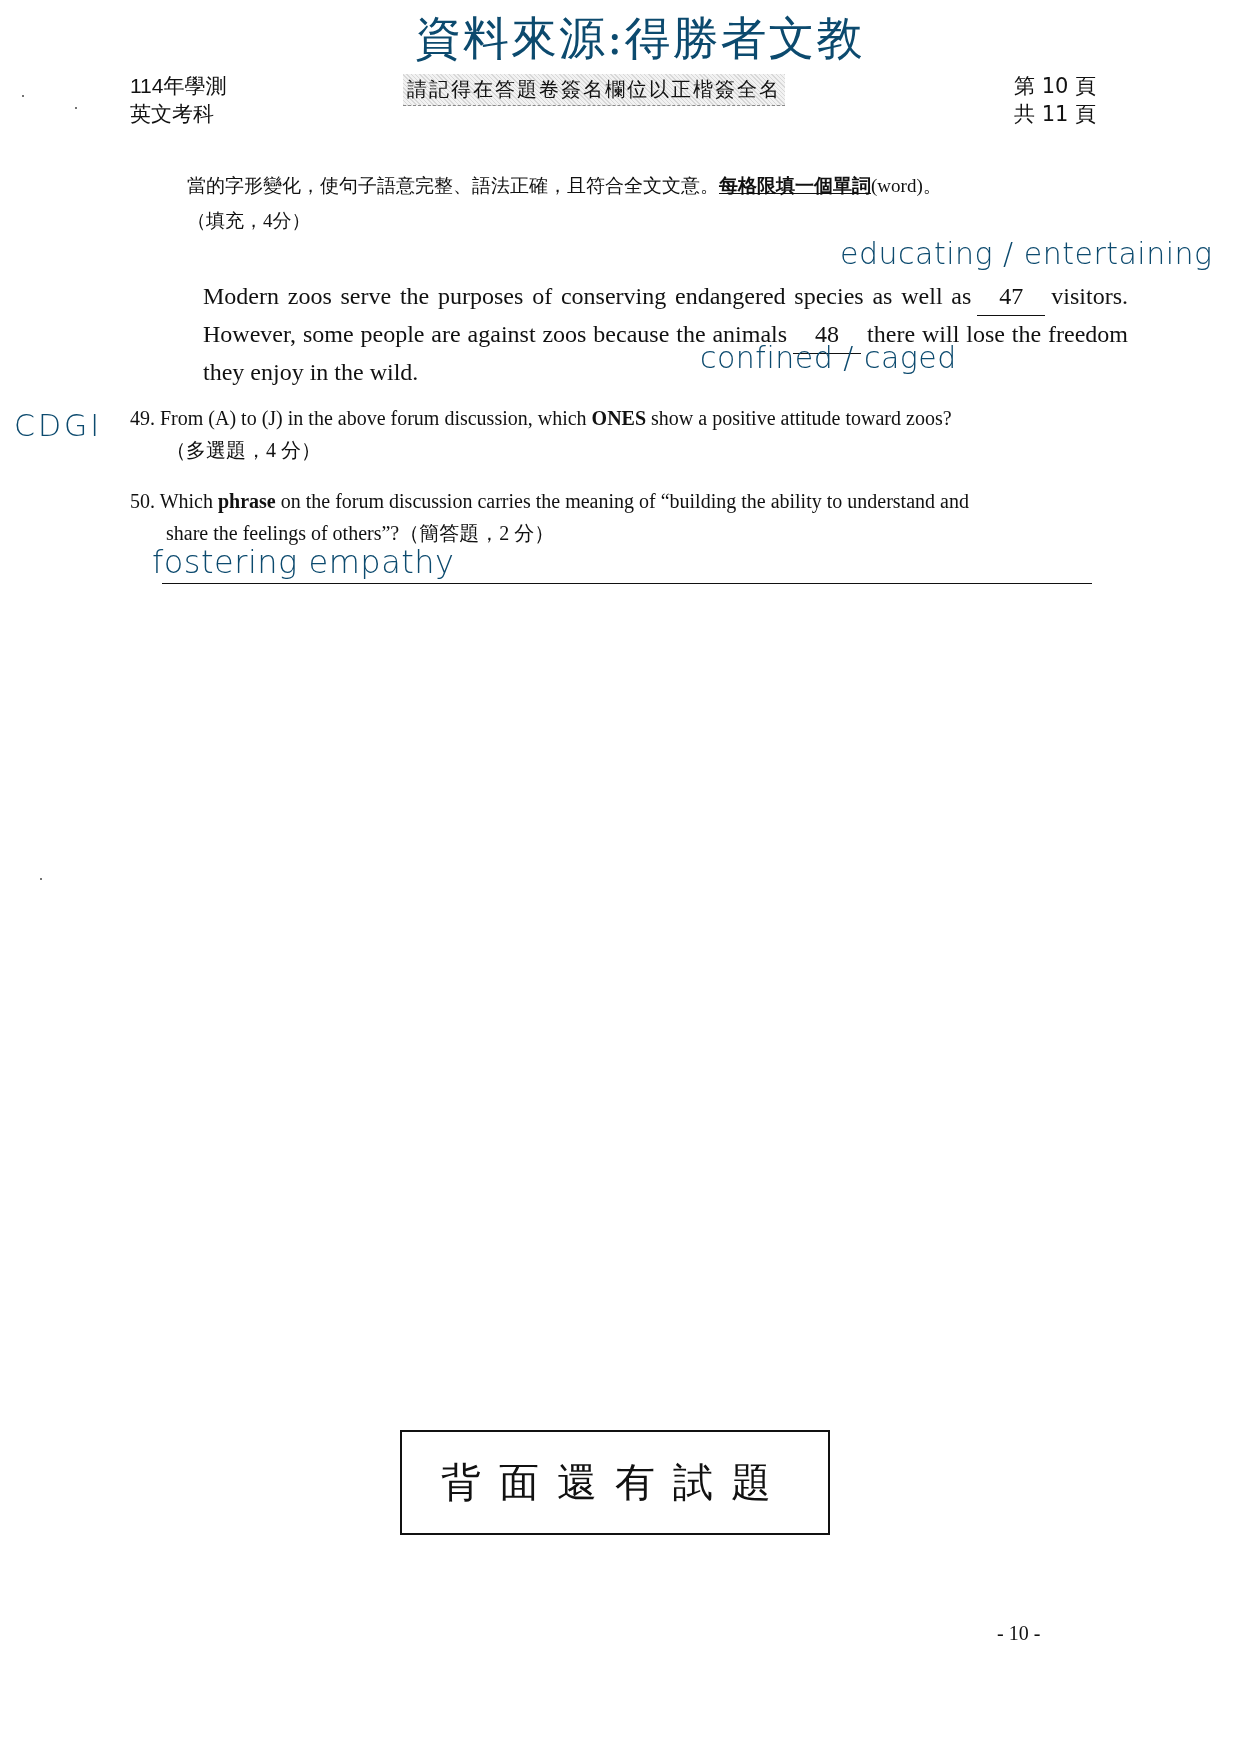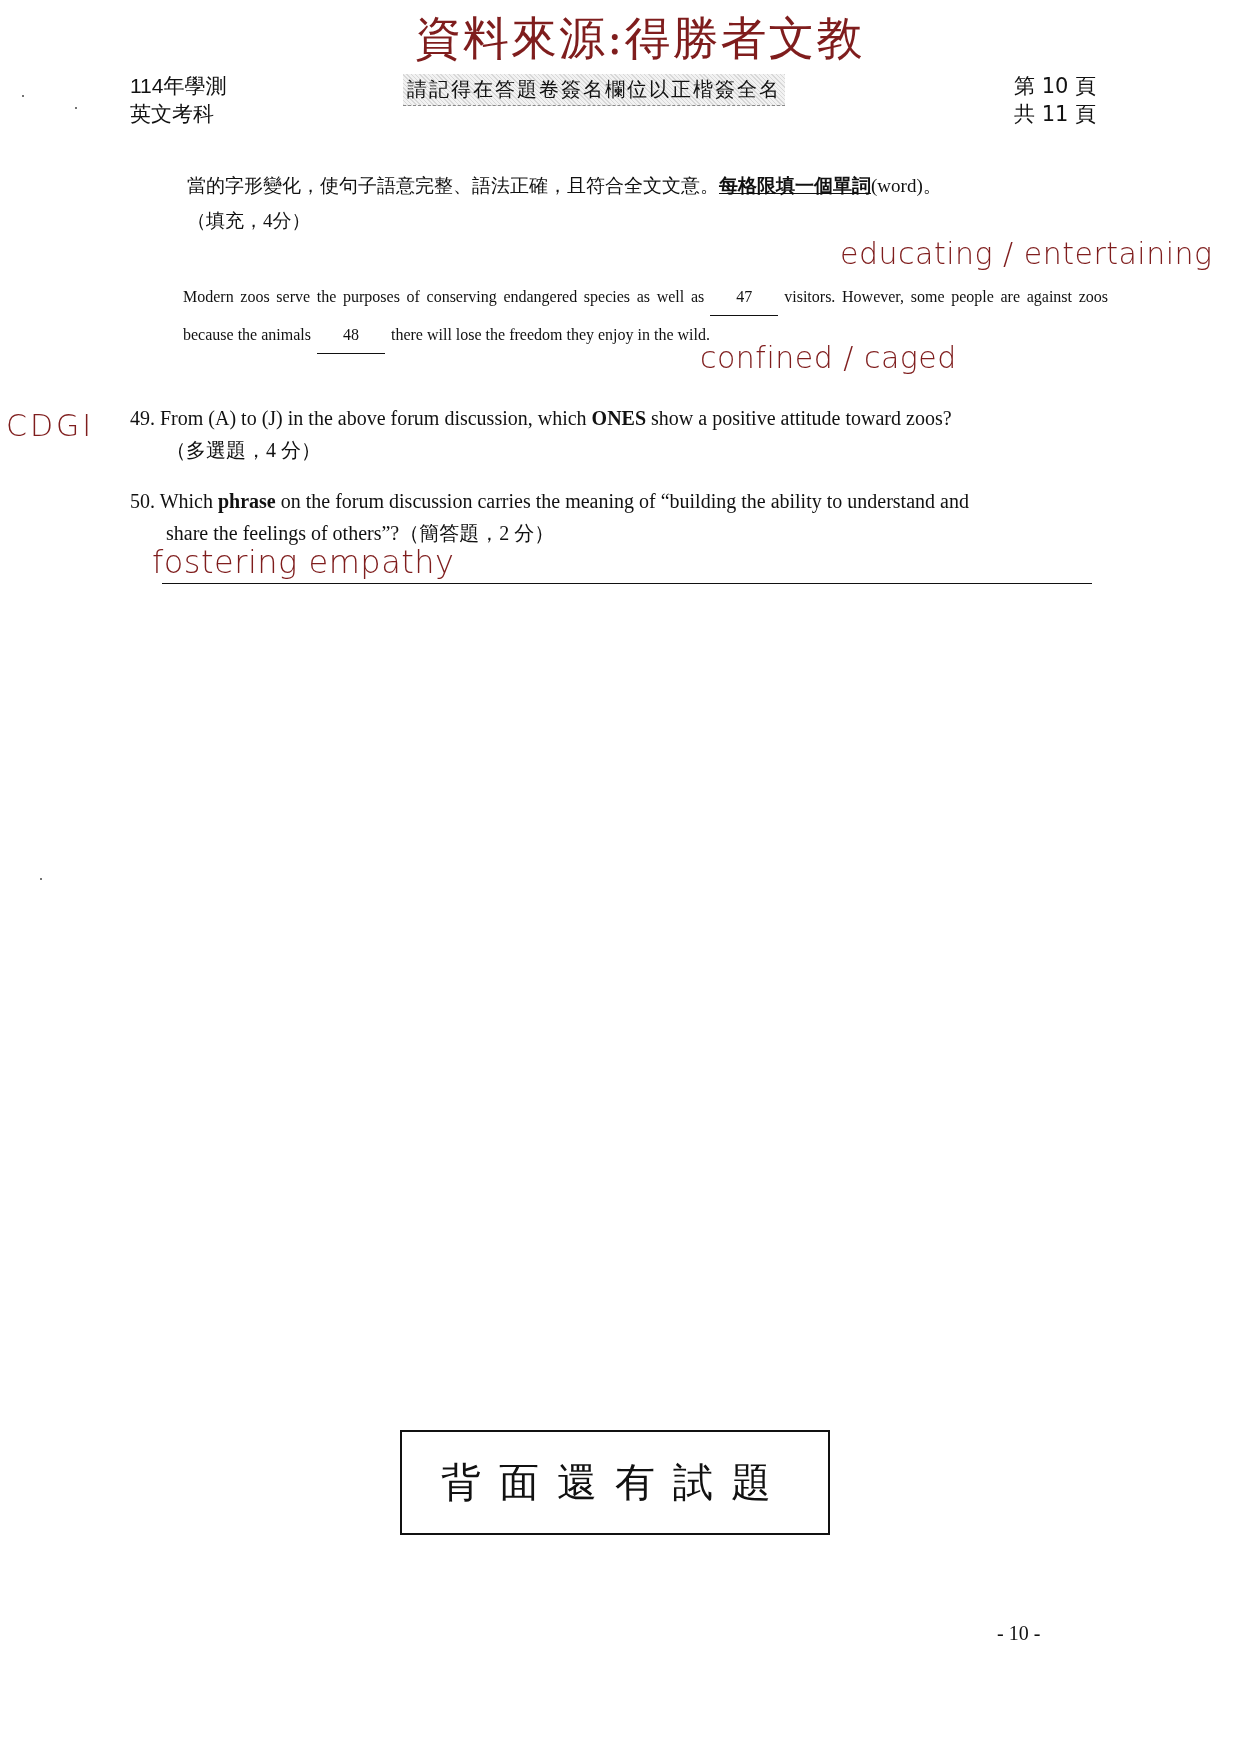--- a/index.html
+++ b/index.html
@@ -1,34 +1,34 @@
 <!DOCTYPE html>
 <html><head>
 <meta charset="utf-8">
 <style>
   html, body { margin: 0; padding: 0; background: #ffffff; }
   body {
     width: 1241px; height: 1755px; position: relative; overflow: hidden;
     font-family: "Liberation Serif", "DejaVu Serif", serif; color: #111;
   }
   .abs { position: absolute; }
-  .hand { font-family: "DejaVu Sans", sans-serif; font-weight: 300; color: #7f1d1d; letter-spacing: 0.5px; }
+  .hand { font-family: "DejaVu Sans", sans-serif; font-weight: 300; color: #0c4a6e; letter-spacing: 0.5px; }
   .source-title { left: 415px; top: 8px; font-size: 46px; font-family: "DejaVu Serif", serif; letter-spacing: 2px; font-weight: 300; }
   .hdr-left { left: 130px; top: 72px; font-size: 21px; line-height: 28px; font-family: Liberation Sans, sans-serif; }
   .hdr-notice { left: 403px; top: 74px; font-size: 20px; padding: 2px 4px; letter-spacing: 2px;
     background: repeating-linear-gradient(45deg,#d8d8d8 0 1px,#f2f2f2 1px 3px); border-bottom: 1px dashed #888; }
   .hdr-right { left: 1014px; top: 72px; font-size: 21px; line-height: 28px; font-family: "DejaVu Sans", sans-serif; }
   .q-instr { left: 130px; top: 168px; width: 1000px; font-size: 19px; line-height: 35px; }
   .q-instr .indent { padding-left: 57px; }
   .u-bold { font-weight: bold; text-decoration: underline; margin-top: 23px; }
   .answer-47 { left: 840px; top: 236px; font-size: 30px; }
-  .passage { left: 183px; top: 278px; width: 925px; font-size: 16px; line-height: 37px; text-align: justify; }
+  .passage { left: 203px; top: 278px; width: 925px; font-size: 24px; line-height: 37px; text-align: justify; }
   .blank { display: inline-block; border-bottom: 1px solid #111; width: 68px; text-align: center; margin: 0 6px; }
   .answer-48 { left: 700px; top: 340px; font-size: 30px; }
-  .answer-49 { left: 6px; top: 408px; font-size: 30px; letter-spacing: 3px; }
+  .answer-49 { left: 14px; top: 408px; font-size: 30px; letter-spacing: 3px; }
   .q49 { left: 130px; top: 402px; width: 1000px; font-size: 20px; line-height: 32px; }
   .q50 { left: 130px; top: 485px; width: 990px; font-size: 20px; line-height: 32px; }
   .sub { padding-left: 36px; }
   .answer-50-line { left: 162px; top: 582px; width: 930px; border-bottom: 1.5px solid #111; height: 1px; }
   .answer-50 { left: 152px; top: 543px; font-size: 32px; }
   .back-box { left: 400px; top: 1430px; width: 430px; height: 105px; border: 2px solid #111; box-sizing: border-box;
     display: flex; align-items: center; justify-content: center; }
   .back-box span { font-size: 40px; font-weight: normal; letter-spacing: 18px; font-family: "DejaVu Serif", serif; }
   .page-num { left: 997px; top: 1622px; font-size: 20px; }
   .speck { width: 2px; height: 2px; background: #444; border-radius: 50%; }

